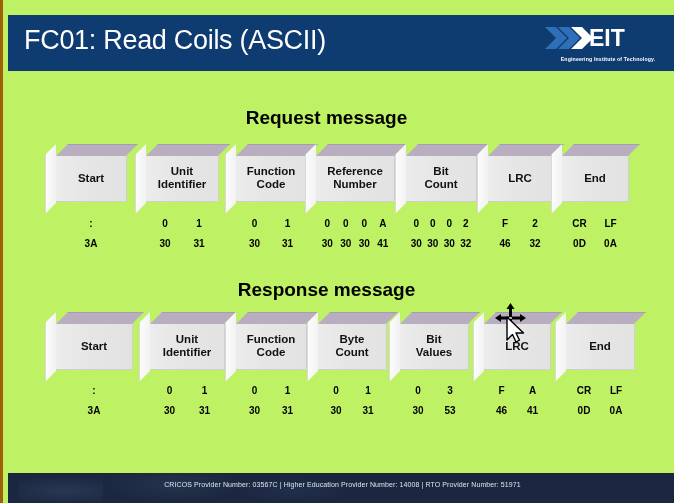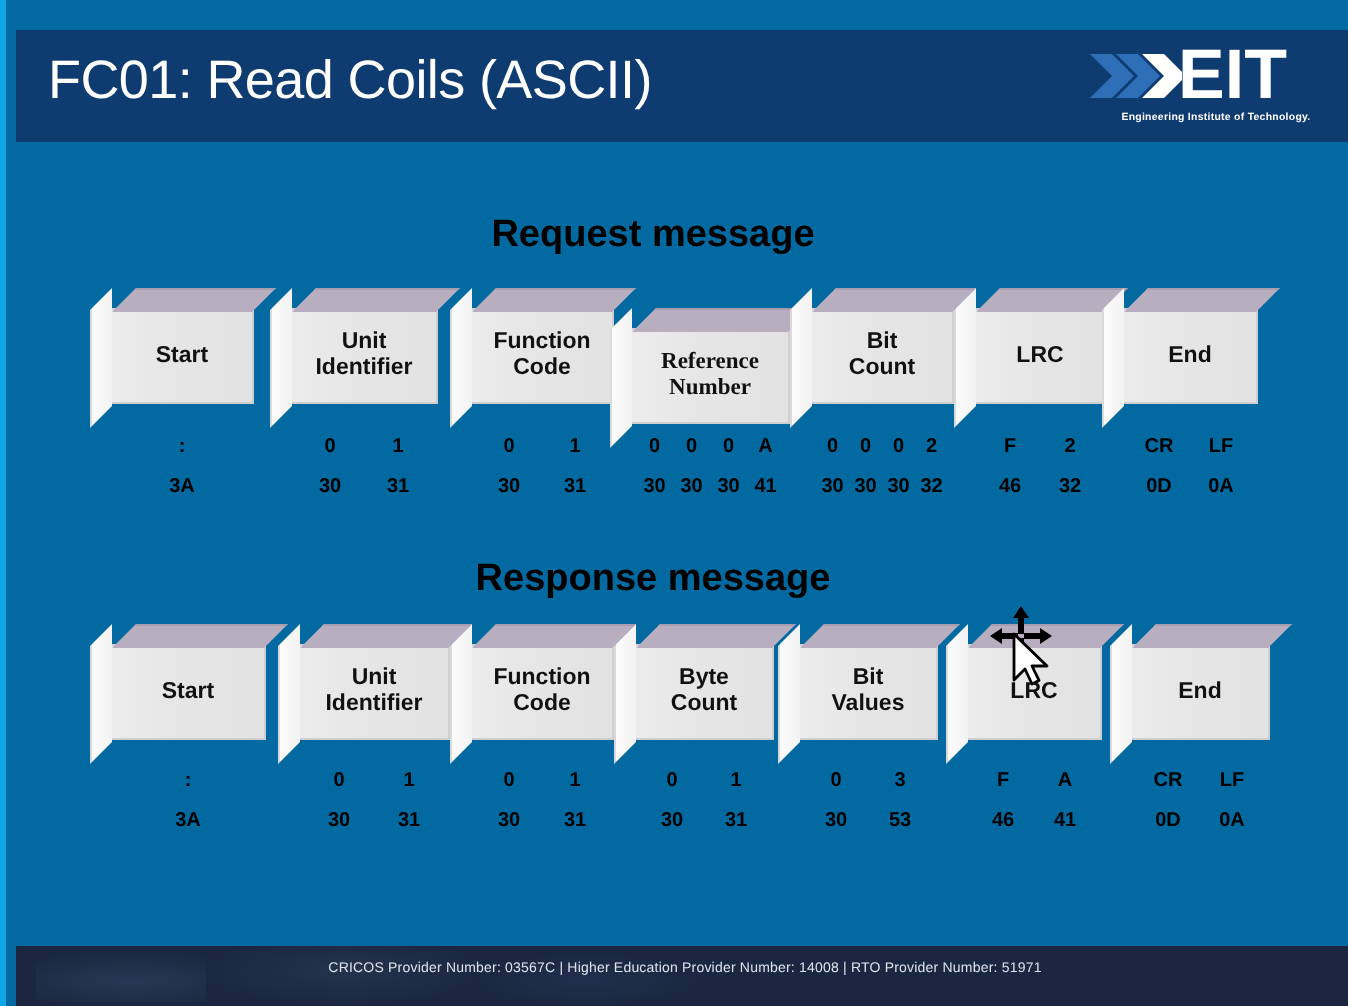--- a/index.html
+++ b/index.html
@@ -14,22 +14,22 @@
     overflow: hidden;
     font-family: "Liberation Sans", sans-serif;
   }
 
   
   #slide {
     position: absolute;
     left: 0; top: 0;
     width: 674px;
     height: 503px;
-    background: #0369a1;
-    border-left: 3px solid #0ea5e9;
+    background: #bef264;
+    border-left: 3px solid #a16207;
     box-sizing: border-box;
     overflow: hidden;
   }
 
   
   #header-band {
     position: absolute;
     left: 5px;
     top: 15px;
     width: 669px;
@@ -60,21 +60,21 @@
     position: absolute;
     left: 2px;
     top: 4px;
     width: 46px;
     height: 26px;
   }
   #eit-letters {
     position: absolute;
     left: 46px;
     top: 0px;
-    font-size: 35px;
+    font-size: 23px;
     font-weight: bold;
     color: #ffffff;
     letter-spacing: 0px;
     line-height: 34px;
     font-family: "Liberation Sans", sans-serif;
   }
   #eit-tagline {
     position: absolute;
     left: 4px;
     top: 35px;
@@ -242,21 +242,21 @@
       <div class="val-cell row-hex" style="left: 145px; top: 238px; width: 34px;">30</div>
       <div class="val-cell row-ascii" style="left: 179px; top: 218px; width: 34px;">1</div>
       <div class="val-cell row-hex" style="left: 179px; top: 238px; width: 34px;">31</div>
       <div class="box3d" style="left: 232px; top: 154px; width: 72px;">
         <span class="box-label">Function<br>Code</span>
       </div>
       <div class="val-cell row-ascii" style="left: 235px; top: 218px; width: 33px;">0</div>
       <div class="val-cell row-hex" style="left: 235px; top: 238px; width: 33px;">30</div>
       <div class="val-cell row-ascii" style="left: 268px; top: 218px; width: 33px;">1</div>
       <div class="val-cell row-hex" style="left: 268px; top: 238px; width: 33px;">31</div>
-      <div class="box3d" style="left: 312px; top: 164px; width: 80px; font-family: Liberation Serif, serif;">
+      <div class="box3d" style="left: 312px; top: 154px; width: 80px;">
         <span class="box-label">Reference<br>Number</span>
       </div>
       <div class="val-cell row-ascii" style="left: 315px; top: 218px; width: 18.5px;">0</div>
       <div class="val-cell row-hex" style="left: 315px; top: 238px; width: 18.5px;">30</div>
       <div class="val-cell row-ascii" style="left: 333.5px; top: 218px; width: 18.5px;">0</div>
       <div class="val-cell row-hex" style="left: 333.5px; top: 238px; width: 18.5px;">30</div>
       <div class="val-cell row-ascii" style="left: 352px; top: 218px; width: 18.5px;">0</div>
       <div class="val-cell row-hex" style="left: 352px; top: 238px; width: 18.5px;">30</div>
       <div class="val-cell row-ascii" style="left: 370.5px; top: 218px; width: 18.5px;">A</div>
       <div class="val-cell row-hex" style="left: 370.5px; top: 238px; width: 18.5px;">41</div>

